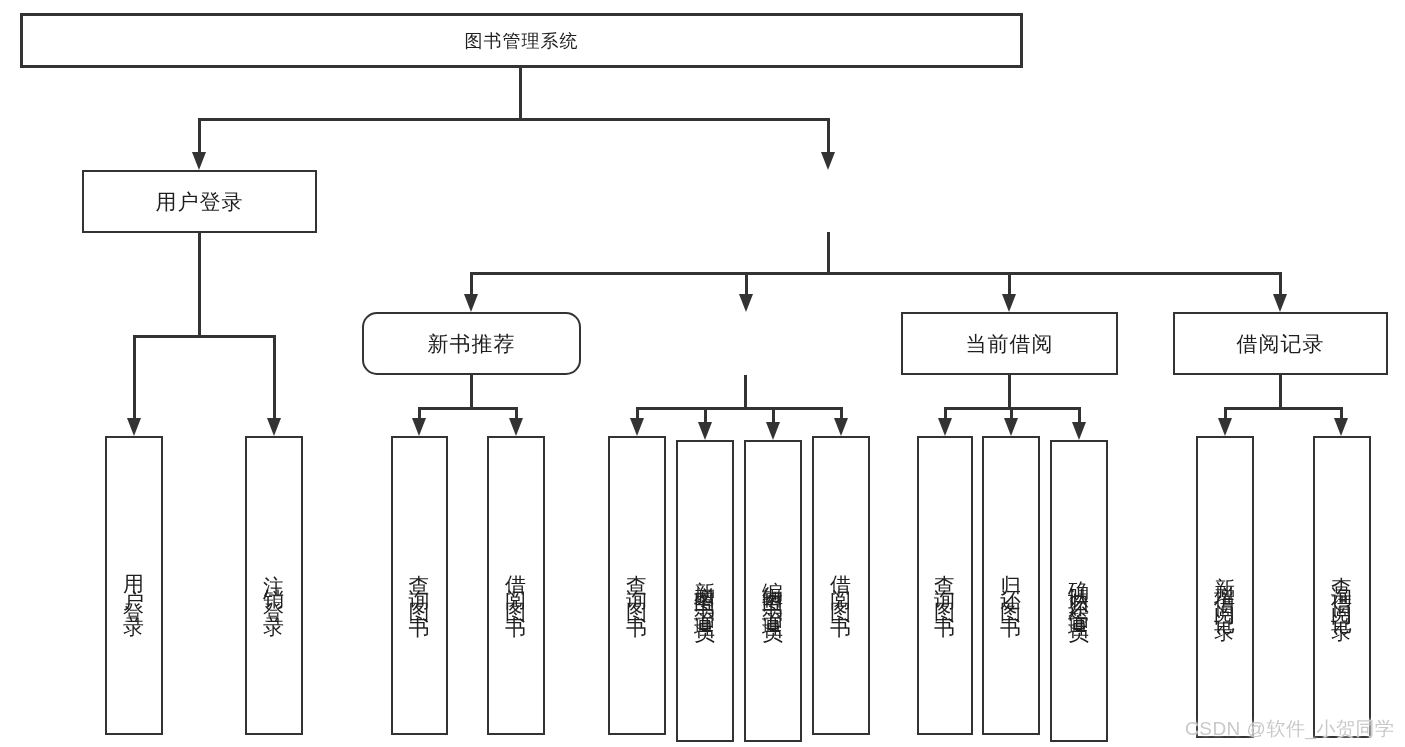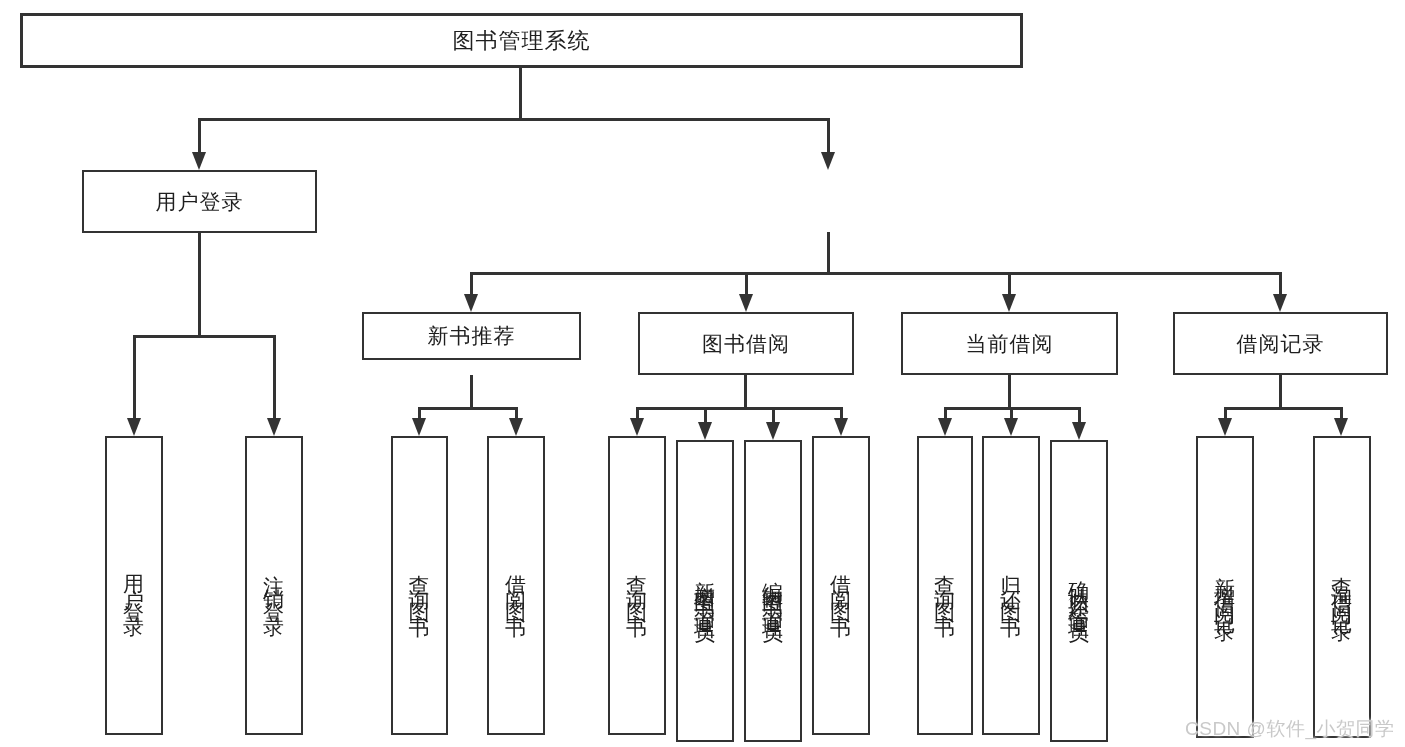--- a/index.html
+++ b/index.html
@@ -14,21 +14,21 @@
   .hbox{
     position:absolute;
     box-sizing:border-box;
     border:2px solid #333333;
     background:#ffffff;
     display:flex;align-items:center;justify-content:center;
     font-size:21px;color:#1f1f1f;
     letter-spacing:1px;
     white-space:nowrap;
   }
-  .hbox.root{border-width:3px;font-size:22px;}
+  .hbox.root{border-width:3px;font-size:18px;}
   
   .vbox{
     position:absolute;
     box-sizing:border-box;
     border:2px solid #333333;
     background:#ffffff;
     display:flex;align-items:center;justify-content:center;
   }
   .vbox .vtext{
     writing-mode:vertical-rl;
@@ -89,25 +89,22 @@
   <div class="hl" style="left:470px;top:272px;width:811px;"></div>
   <div class="vl" style="left:470px;top:272px;height:22px;"></div>
   <div class="ah" style="left:464px;top:294px;"></div>
   <div class="vl" style="left:745px;top:272px;height:22px;"></div>
   <div class="ah" style="left:739px;top:294px;"></div>
   <div class="vl" style="left:1008px;top:272px;height:22px;"></div>
   <div class="ah" style="left:1002px;top:294px;"></div>
   <div class="vl" style="left:1279px;top:272px;height:22px;"></div>
   <div class="ah" style="left:1273px;top:294px;"></div>
 
-  <div class="hbox" style="left:362px;top:312px;width:219px;height:48px;">
+  <div class="hbox" style="left:362px;top:312px;width:219px;height:63px;border-radius:15px;">
     <span>新书推荐</span>
-  </div>
-  <div class="hbox" style="left:638px;top:312px;width:216px;height:63px;">
-    <span>图书借阅</span>
   </div>
   <div class="hbox" style="left:1173px;top:312px;width:215px;height:63px;">
     <span>借阅记录</span>
   </div>
   <div class="hbox" style="left:901px;top:312px;width:217px;height:63px;">
     <span>当前借阅</span>
   </div>
 
   <div class="vl" style="left:470px;top:375px;height:32px;"></div>
   <div class="hl" style="left:418px;top:407px;width:99px;"></div>

